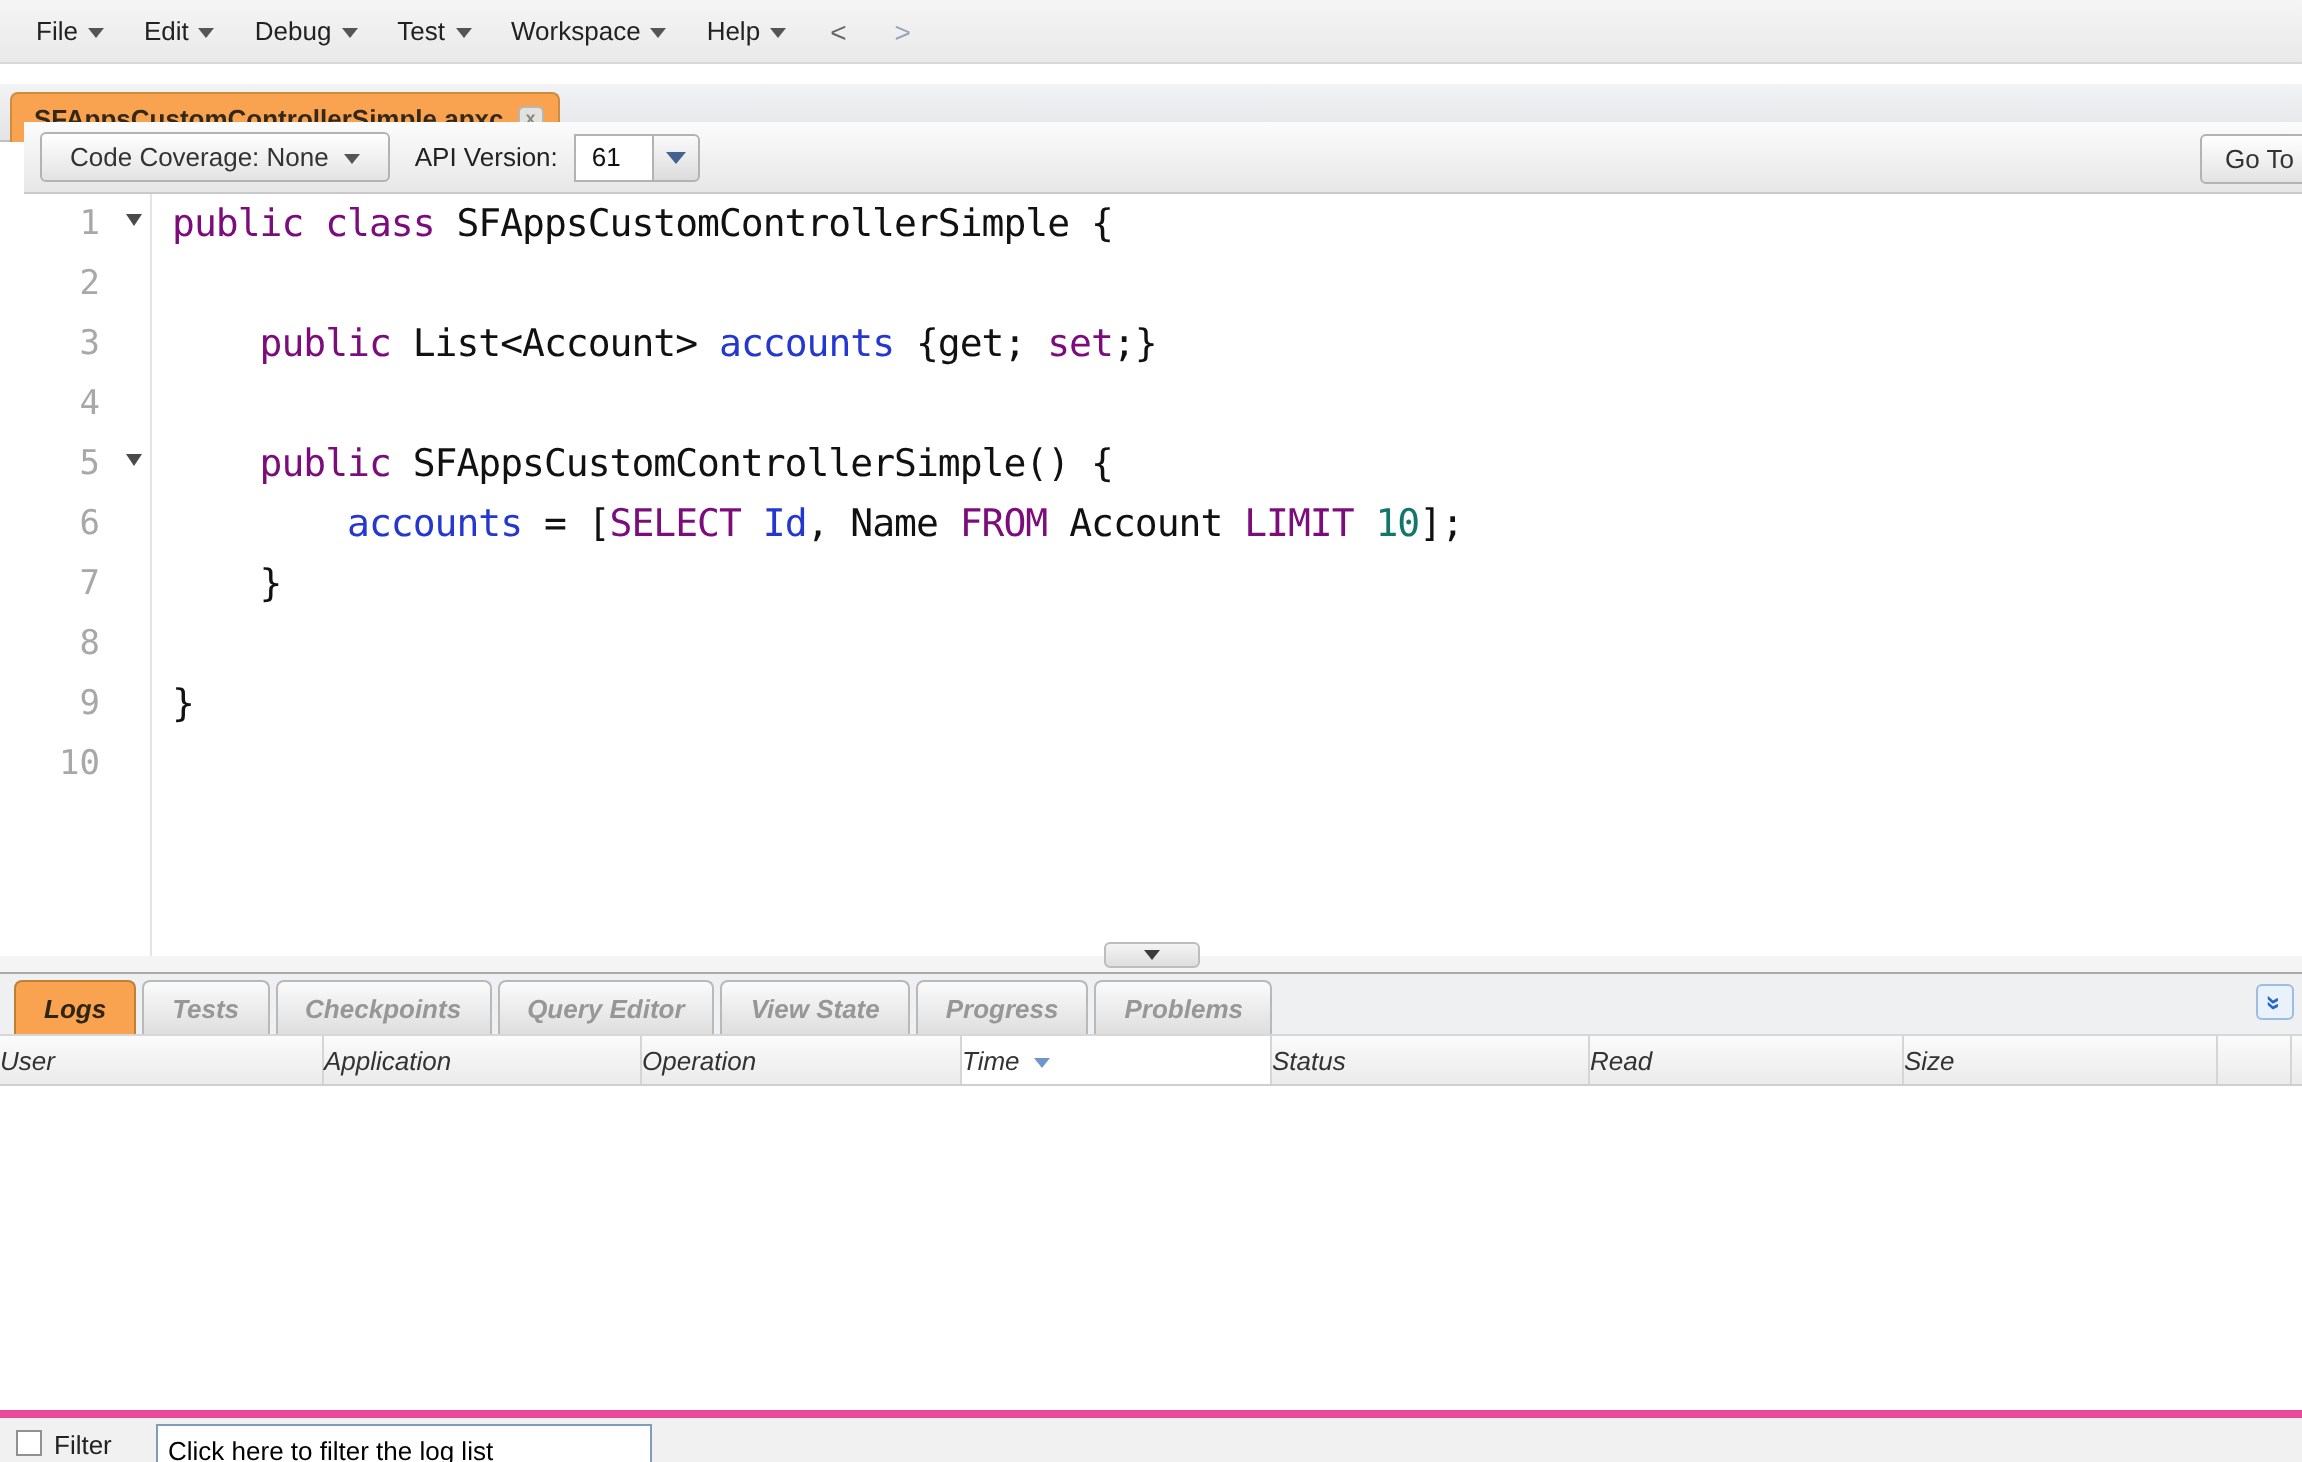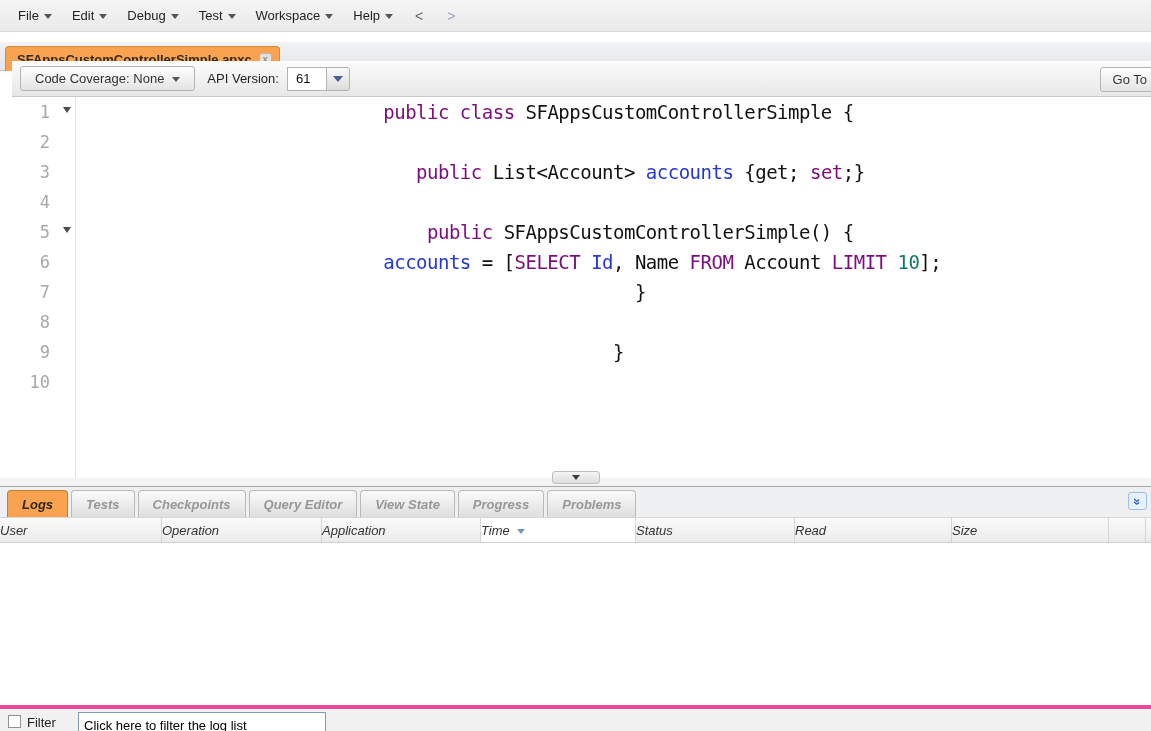--- a/index.html
+++ b/index.html
@@ -56,21 +56,21 @@
     border-right:1px solid #e4e4e4; background:#fff; }
   .gutter-line { position:relative; height:30px;
     font-family:"DejaVu Sans Mono", monospace; font-size:17px; line-height:30px;
     color:#a8a8a8; text-align:right; padding-right:25px; }
   .fold-caret { position:absolute; right:4px; top:10px; width:0; height:0;
     border-left:4px solid transparent; border-right:4px solid transparent;
     border-top:6px solid #4a4a4a; cursor:pointer; }
   .code-area { position:absolute; left:77px; top:0; right:0; }
   .code-line { height:30px; line-height:30px; white-space:pre;
     font-family:"DejaVu Sans Mono", monospace; font-size:19px; color:#111;
-    padding-left:9px; letter-spacing:-0.5px;text-align:center; }
+    padding-left:9px; letter-spacing:-0.5px; }
   .k { color:#7c0c7c; }   
   .v { color:#2438cf; }   
   .n { color:#11776b; }   
   .p { color:#111111; }   
 
   
   .splitter { position:absolute; left:0; top:478px; width:1151px; height:8px;
     background:#f4f4f4; }
   .split-handle { position:absolute; left:552px; top:-7px; width:48px; height:13px;
     background:linear-gradient(#f4f4f4,#dedede); border:1px solid #bdbdbd;
@@ -212,25 +212,25 @@
       <div class="btab">Checkpoints</div>
       <div class="btab">Query Editor</div>
       <div class="btab">View State</div>
       <div class="btab">Progress</div>
       <div class="btab">Problems</div>
     </div>
   <div class="log-header" id="logheader">
       <div class="col" style="width: 162px;">
         <span>User</span>
       </div>
+      <div class="col" style="width: 159px;">
+        <span>Application</span>
+      </div>
       <div class="col" style="width: 160px;">
         <span>Operation</span>
-      </div>
-      <div class="col" style="width: 159px;">
-        <span>Application</span>
       </div>
       <div class="col sorted" style="width: 155px;">
         <span>Time</span>
         <span class="sort-caret"></span>
       </div>
       <div class="col" style="width: 159px;">
         <span>Status</span>
       </div>
       <div class="col" style="width: 157px;">
         <span>Read</span>

